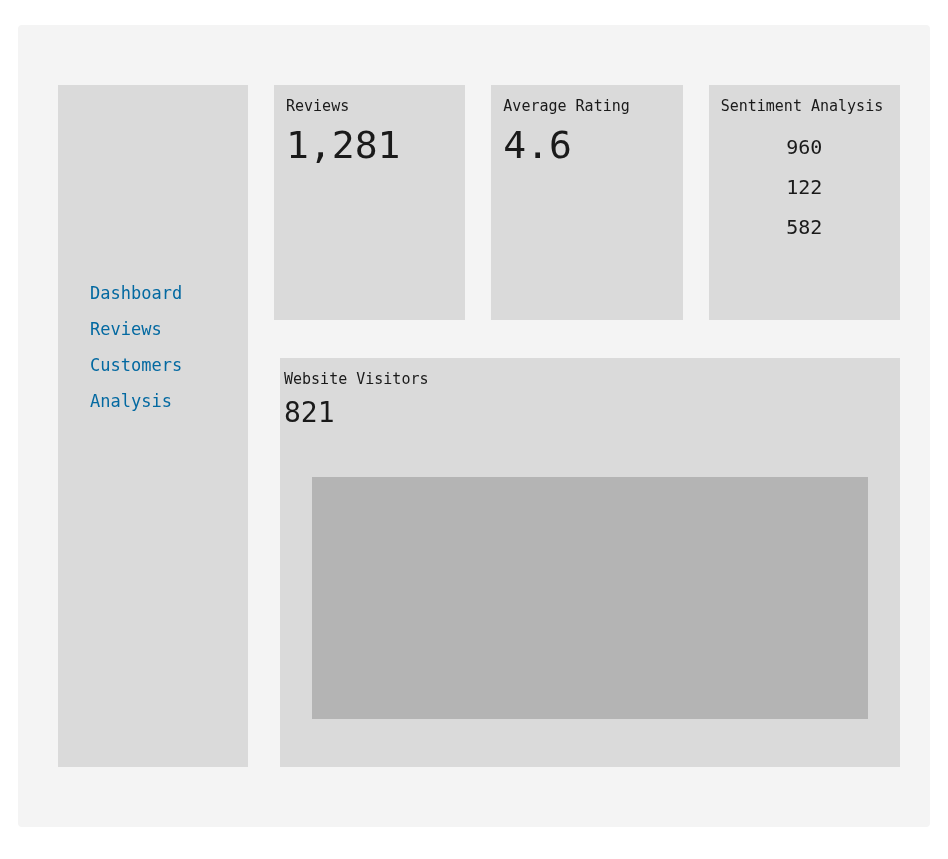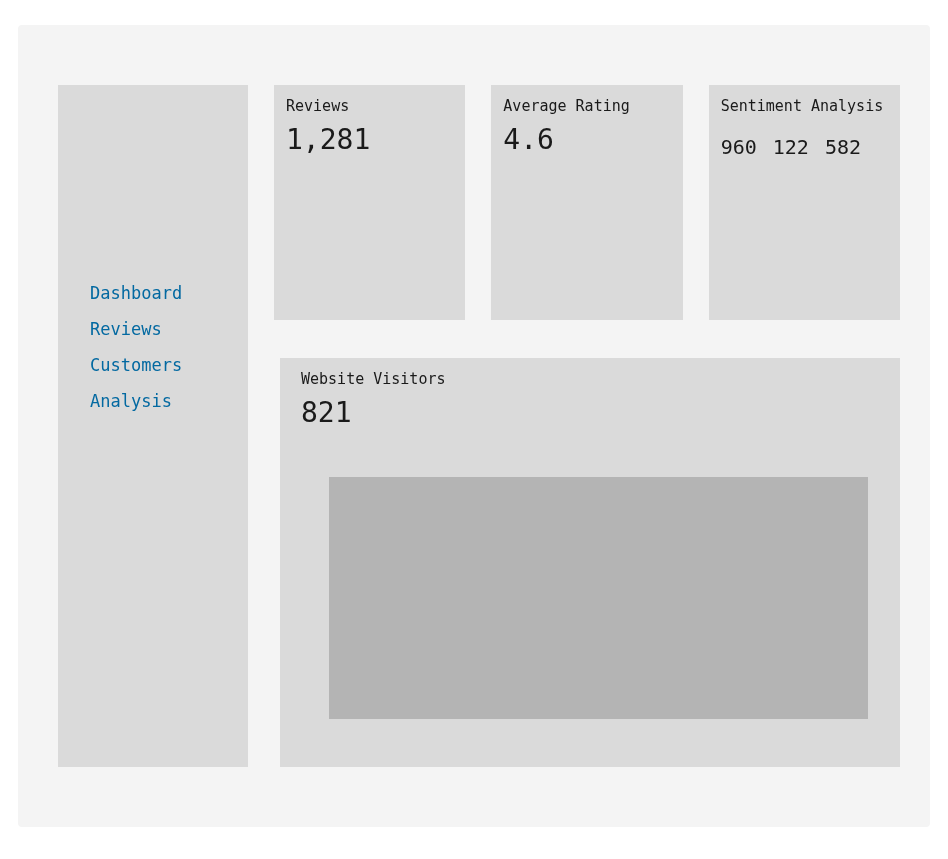--- a/index.html
+++ b/index.html
@@ -47,36 +47,38 @@
       flex: 1;
       height: 235px;
       padding: 12px;
     }
     .card-title {
       font-size: 15px;
       color: #1a1a1a;
       margin-bottom: 8px;
     }
     .card-value {
-      font-size: 28px;
+      font-size: 38px;
       color: #1a1a1a;
       font-weight: 400;
     }
     .sentiment-list {
       margin-top: 20px;
       display: flex;
+      flex-direction: column;
       gap: 16px;
+      align-items: center;
     }
     .sentiment-value {
       font-size: 20px;
       color: #1a1a1a;
     }
     .visitors-panel {
       background: #dadada;
-      padding: 12px 20px 48px 21px;
+      padding: 12px 20px 48px 4px;
       margin-left: 6px;
     }
     .visitors-title {
       font-size: 15px;
       color: #1a1a1a;
       margin-bottom: 8px;
     }
     .visitors-value {
       font-size: 28px;
       color: #1a1a1a;

